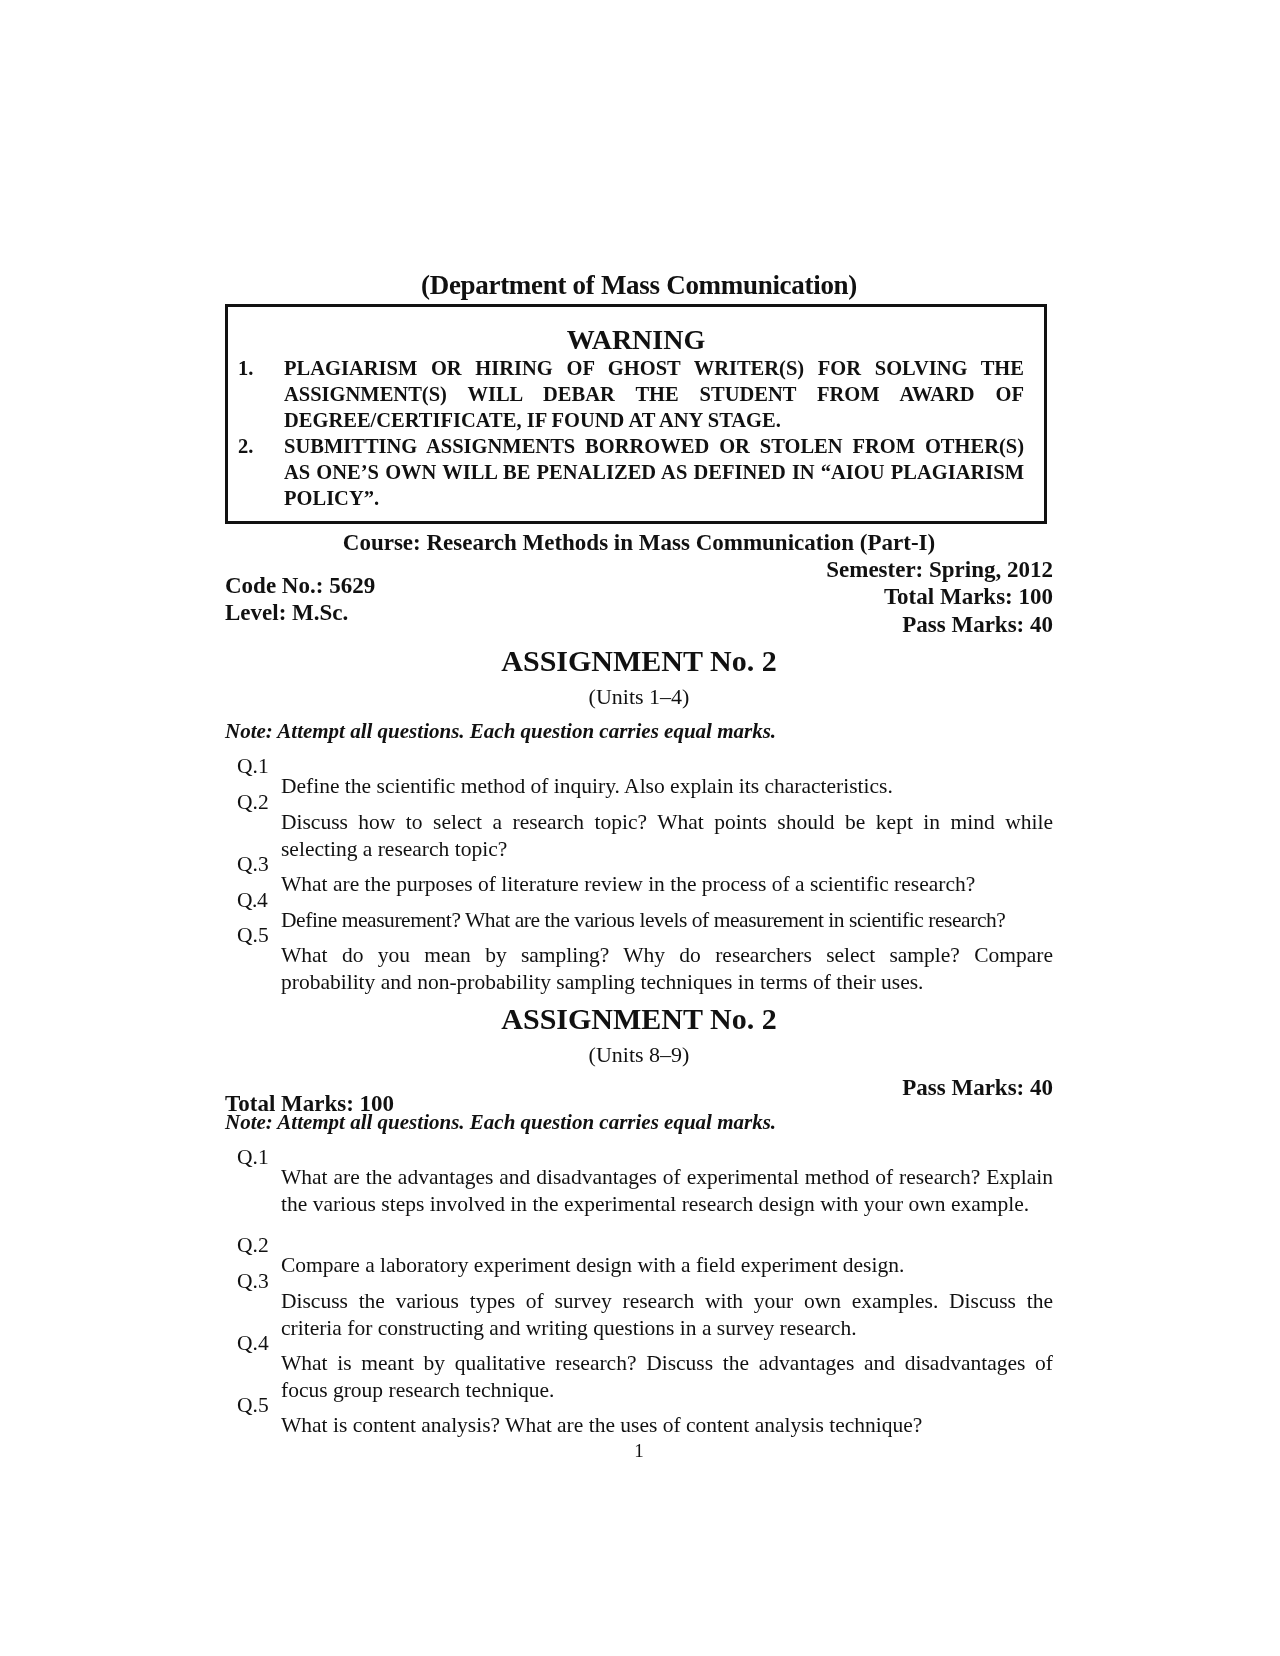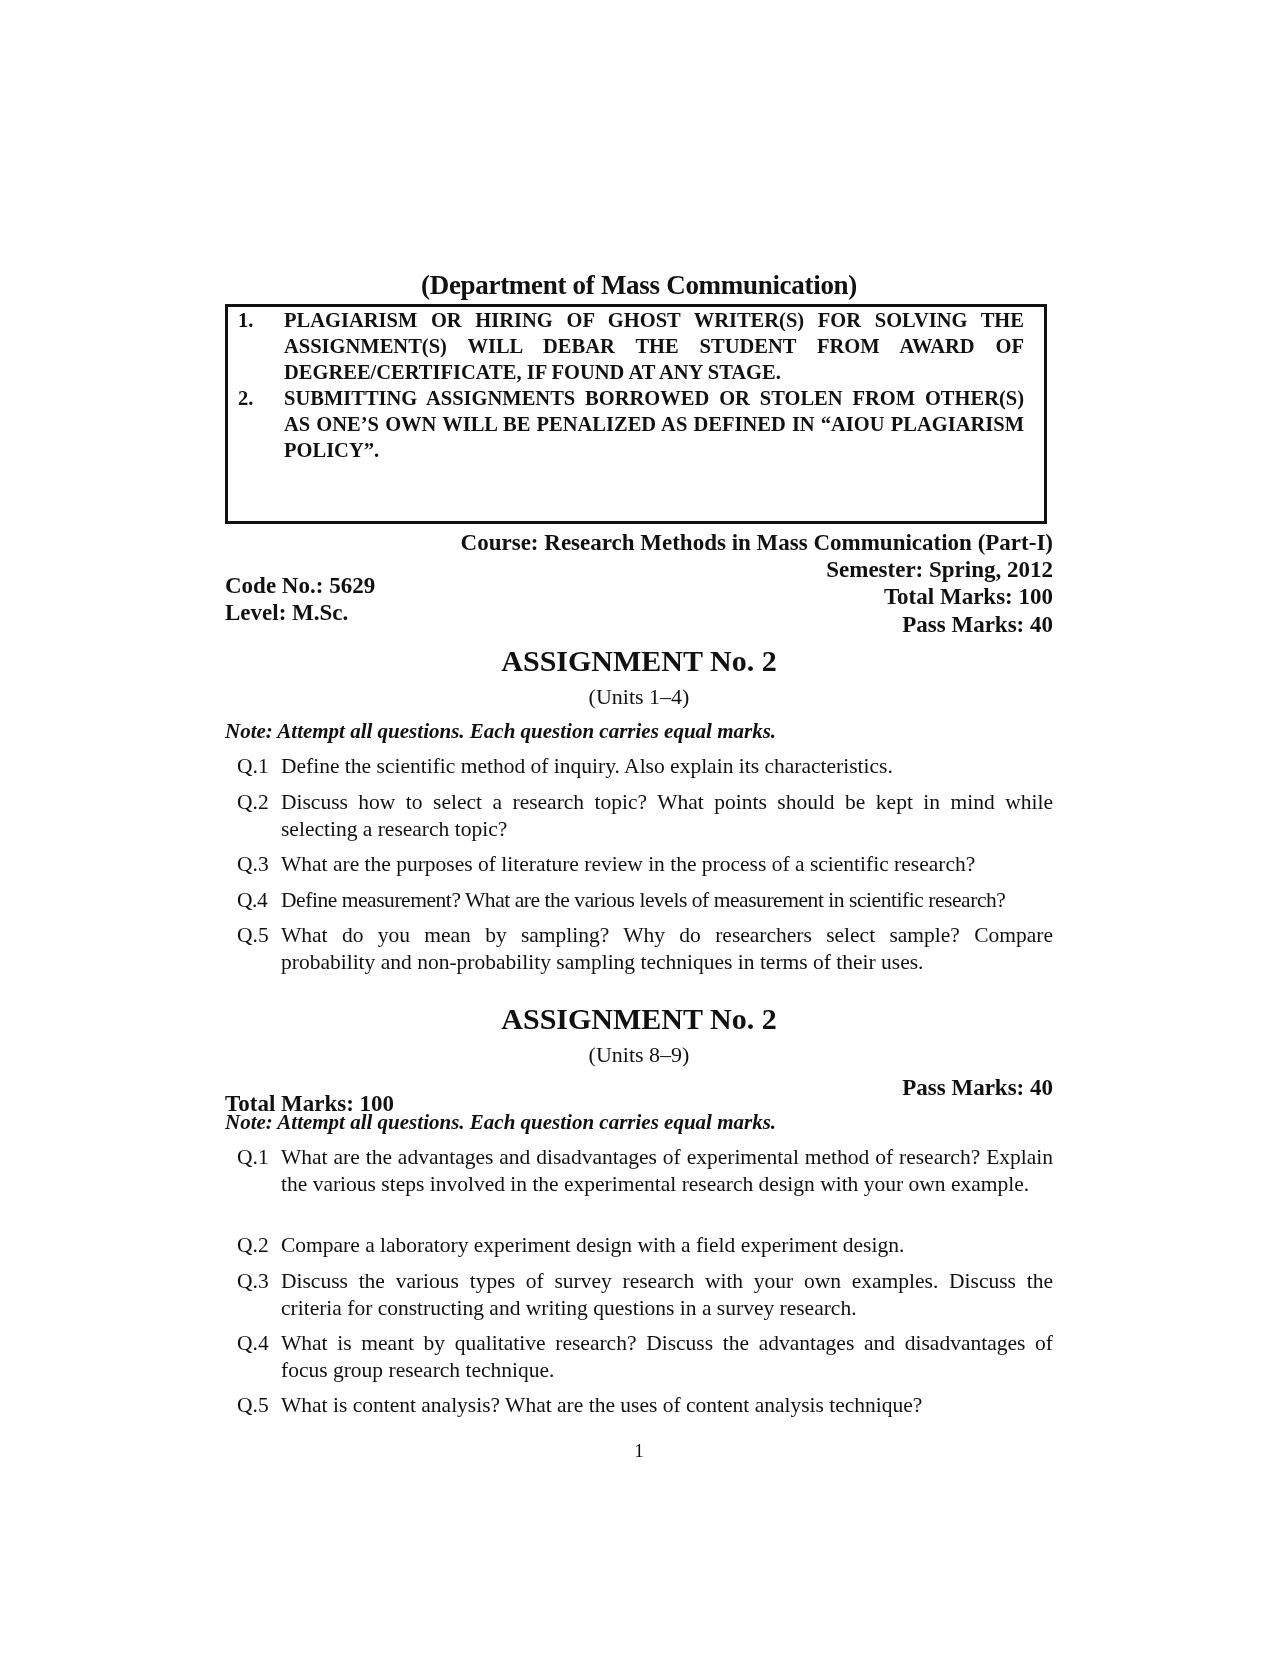--- a/index.html
+++ b/index.html
@@ -6,40 +6,41 @@
     body {
       width: 1280px; height: 1656px; position: relative; overflow: hidden;
       font-family: "Liberation Serif", "DejaVu Serif", serif; color: #111;
     }
     .page { position: absolute; left: 225px; top: 0; width: 828px; }
     .dept { position: absolute; top: 270px; left: 0; width: 828px; text-align: center; font-weight: bold; font-size: 27px; letter-spacing: -0.3px; }
     .warnbox { position: absolute; top: 304px; left: 0; width: 822px; height: 220px; border: 3px solid #111; box-sizing: border-box; }
     .warn-title { text-align: center; font-weight: bold; font-size: 28px; margin-top: 18px; line-height: 30px; }
     .warn-item { position: relative; padding-left: 56px; padding-right: 20px; font-weight: bold; font-size: 20.5px; line-height: 26px; text-align: justify; text-align-last: left; }
     .warn-item .num { position: absolute; left: 10px; top: 0; }
-    .course { position: absolute; top: 530px; left: 0; width: 828px; text-align: right; font-weight: bold; font-size: 23px; }
+    .course { position: absolute; top: 530px; left: 0; width: 828px; text-align: center; font-weight: bold; font-size: 23px; }
     .row { position: absolute; left: 0; width: 828px; font-weight: bold; font-size: 23px; line-height: 28px; }
     .row .l { position: absolute; left: 0; margin-top: 16px; }
     .row .r { position: absolute; right: 0; font-family: Liberation Serif, serif; }
     .asg-title { position: absolute; left: 0; width: 828px; text-align: center; font-weight: bold; font-size: 30px; }
     .units { position: absolute; left: 0; width: 828px; text-align: center; font-weight: normal; font-size: 22px; }
     .note { position: absolute; left: 0; font-weight: bold; font-style: italic; font-size: 21px; }
     .q { position: absolute; left: 0; width: 828px; font-size: 21.5px; line-height: 26.5px; }
     .q .qn { position: absolute; left: 12px; top: 0; }
-    .q .qt { margin-left: 56px; display: block; text-align: justify; text-align-last: left; }
+    .q .qt { margin-left: 56px; display: block; text-align: justify; text-align-last: left; margin-top: 20px; }
     .pagenum { position: absolute; left: 0; top: 1440px; width: 828px; text-align: center; font-size: 19px; }
   </style>
 </head>
 <body>
 
 <div class="page">
 
   <div class="dept">(Department of Mass Communication)</div>
 
   <div class="warnbox">
+    <div class="warn-title">WARNING</div>
     <div class="warn-item">
       <span class="num">1.</span>
       <span>PLAGIARISM OR HIRING OF GHOST WRITER(S) FOR SOLVING THE ASSIGNMENT(S) WILL DEBAR THE STUDENT FROM AWARD OF DEGREE/CERTIFICATE, IF FOUND AT ANY STAGE.</span>
     </div>
     <div class="warn-item">
       <span class="num">2.</span>
       <span>SUBMITTING ASSIGNMENTS BORROWED OR STOLEN FROM OTHER(S) AS ONE’S OWN WILL BE PENALIZED AS DEFINED IN “AIOU PLAGIARISM POLICY”.</span>
     </div>
   </div>
 

